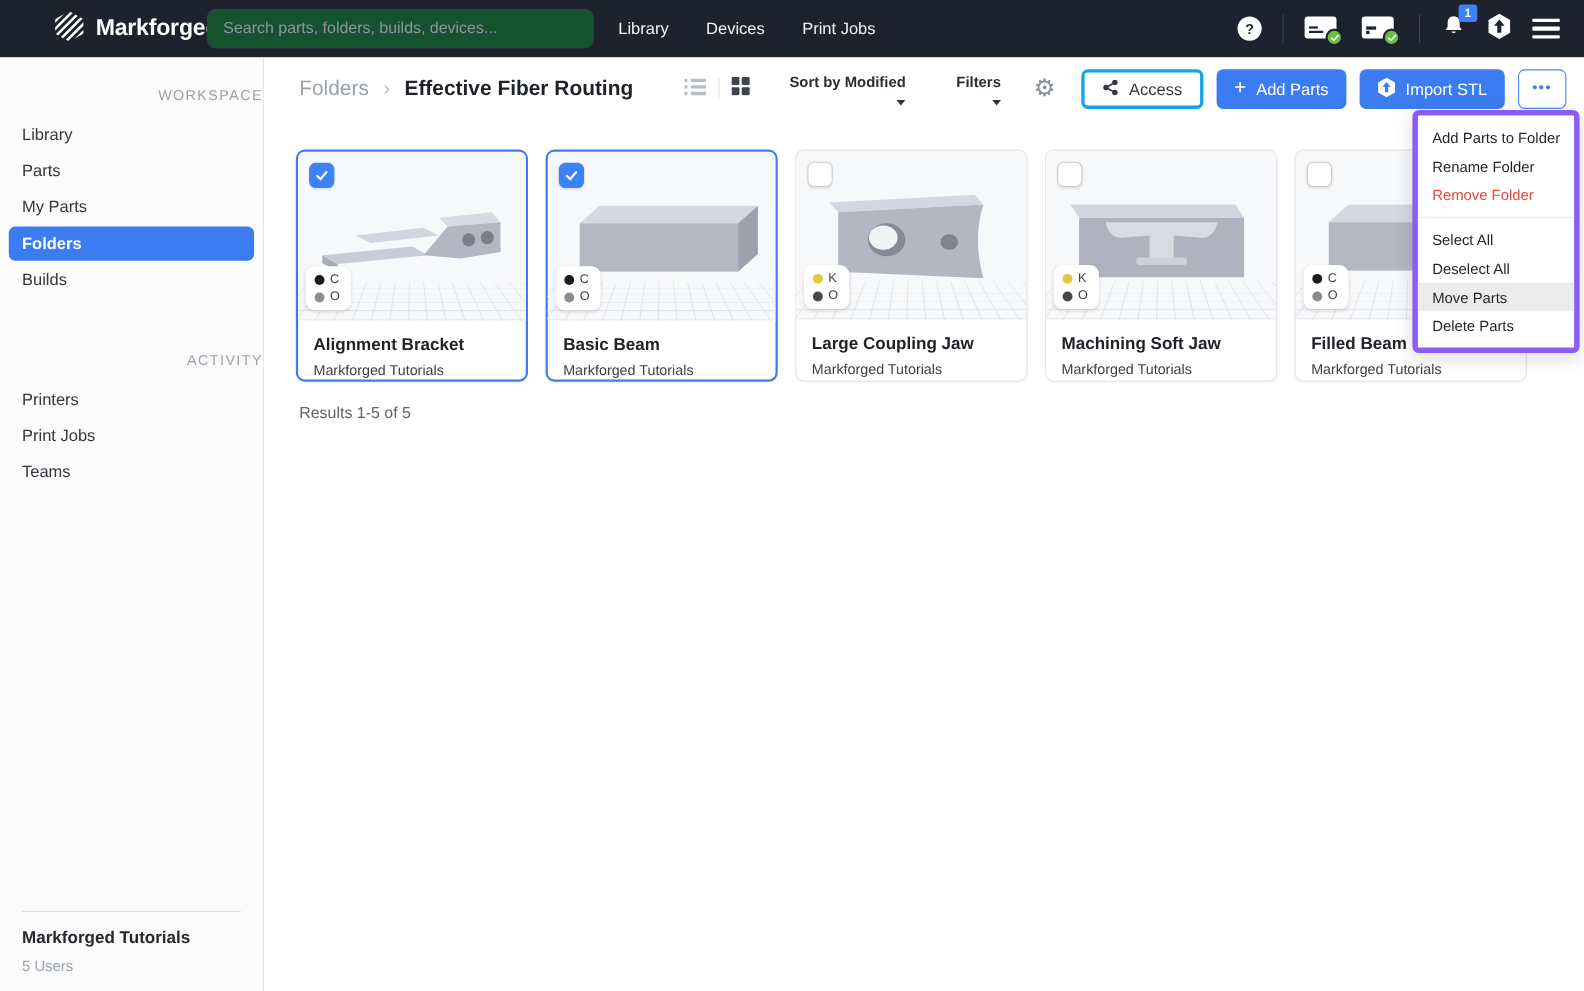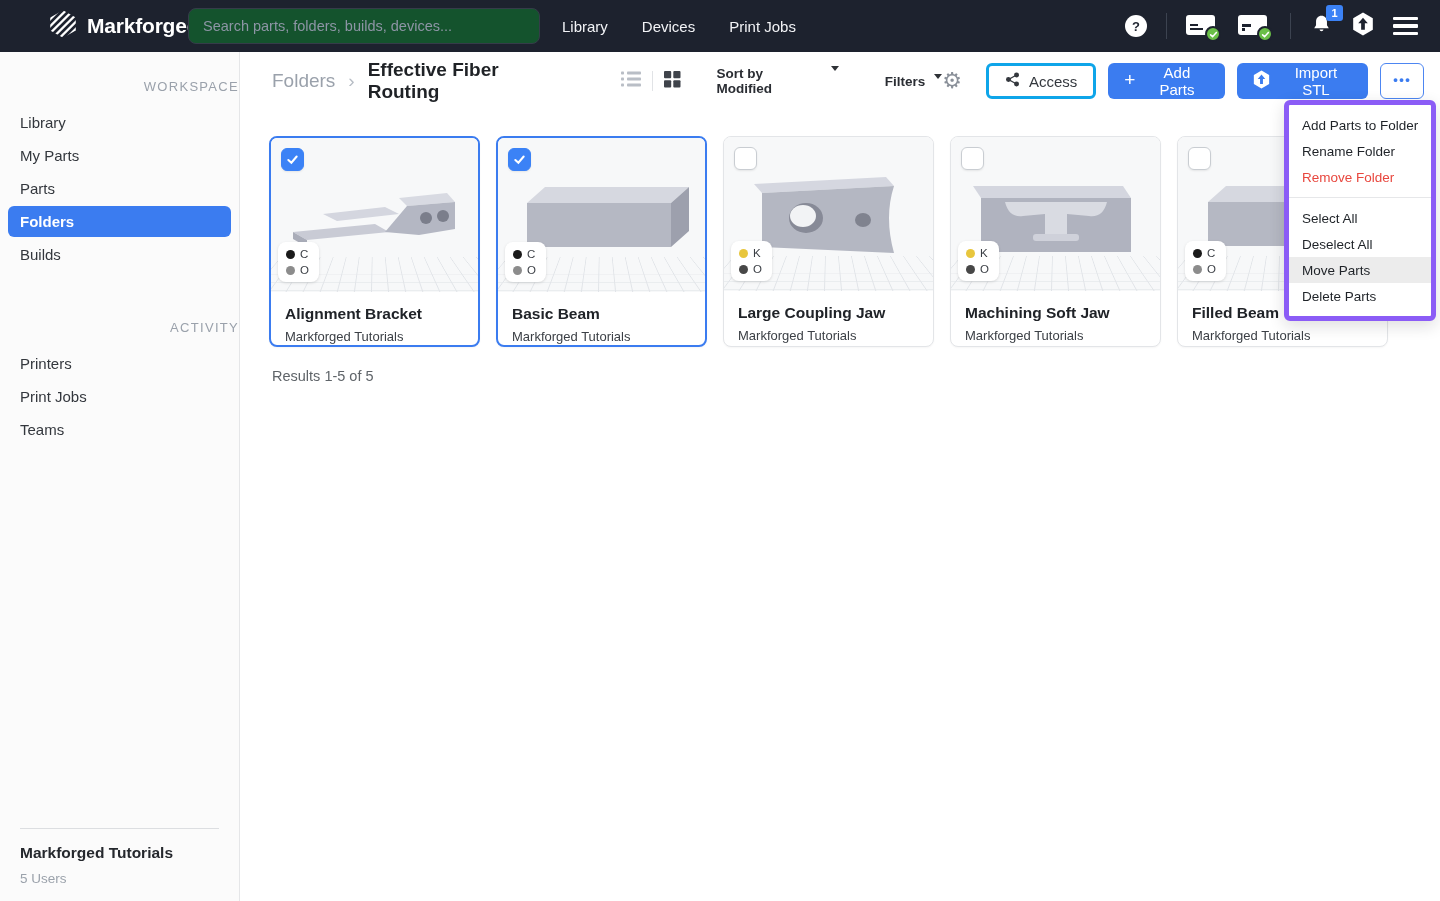--- a/index.html
+++ b/index.html
@@ -53,22 +53,22 @@
   .org-users { font-size:13.5px; color:#9ba2ab; margin-top:9px; }
 
   
   .main { position:absolute; left:240px; top:52px; right:0; bottom:0; background:#fff; }
   .header { display:flex; align-items:center; height:58px; padding:0 16px 0 32px; }
   .crumb-parent { font-size:19px; color:#9aa1ab; cursor:pointer; }
   .crumb-sep { margin:0 13px; color:#b7bdc5; font-size:19px; }
   .crumb-current { font-size:19px; font-weight:700; color:#1f2226; }
   .view-toggles { display:flex; align-items:center; margin-left:46px; gap:11px; }
   .toggle-div { width:1px; height:20px; background:#e1e3e6; }
-  .dd { display:flex; align-items:flex-start; gap:9px; font-size:13.5px; font-weight:600;
-    color:#2a2d33; cursor:pointer; }
+  .dd { display:flex; align-items:flex-end; gap:9px; font-size:13.5px; font-weight:600;
+    color:#2a2d33; cursor:pointer;flex-direction:column; }
   .dd.sort { margin-left:36px; } .dd.filters { margin-left:46px; }
   .caret { width:0; height:0; border-left:4.5px solid transparent; border-right:4.5px solid transparent;
     border-top:5.5px solid #2f3237; }
   .actions { margin-left:auto; display:flex; align-items:center; gap:12px; }
   .gear { font-size:22px; color:#8a9099; cursor:pointer; margin-right:12px; line-height:1;
     font-family:"DejaVu Sans",sans-serif; }
   .btn { height:36px; border-radius:6px; display:flex; align-items:center; gap:9px;
     padding:0 16px; font-size:15px; cursor:pointer; border:none;
     font-family:"Liberation Sans","DejaVu Sans",sans-serif; }
   .btn-access { background:#fff; border:3px solid #0ea5e9; color:#34383e; font-weight:500; }
@@ -193,22 +193,22 @@
       <span></span>
         <span></span>
         <span></span>
     </div>
   </div>
 </div>
 
 <div class="sidebar">
   <div class="side-label">WORKSPACE</div>
   <div class="side-item">Library</div>
+  <div class="side-item">Parts</div>
   <div class="side-item">My Parts</div>
-  <div class="side-item">Parts</div>
   <div class="side-item active">Folders</div>
   <div class="side-item">Builds</div>
   <div class="side-gap"></div>
   <div class="side-label">ACTIVITY</div>
   <div class="side-item">Printers</div>
   <div class="side-item">Print Jobs</div>
   <div class="side-item">Teams</div>
   <div class="side-bottom">
     <div class="side-bottom-div"></div>
     <div class="org-name">Markforged Tutorials</div>

